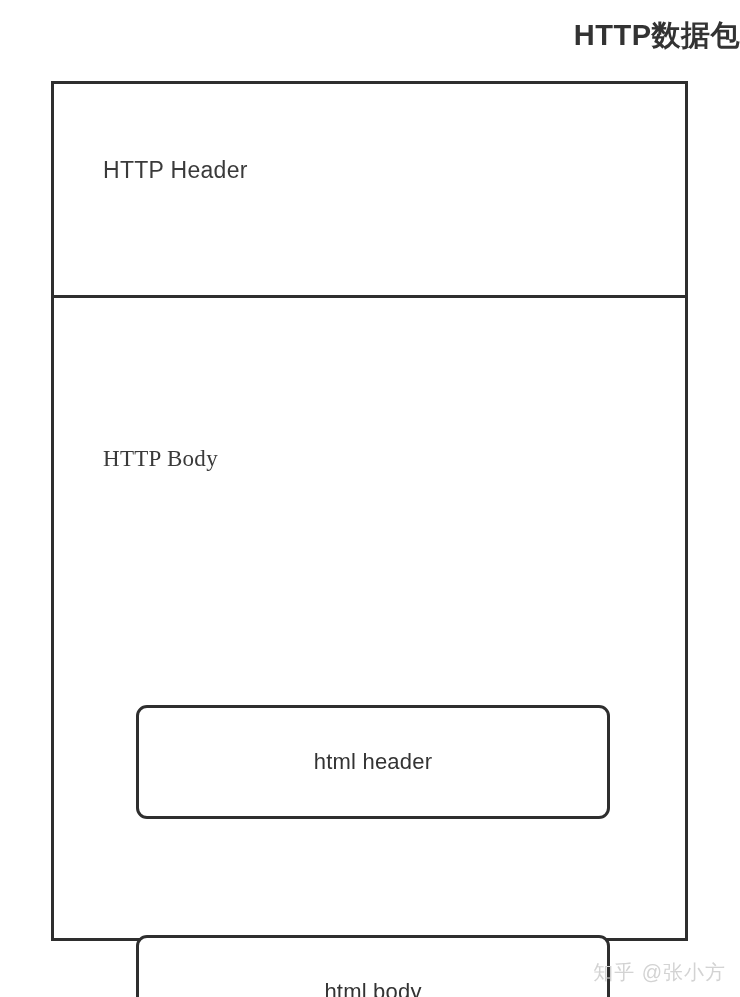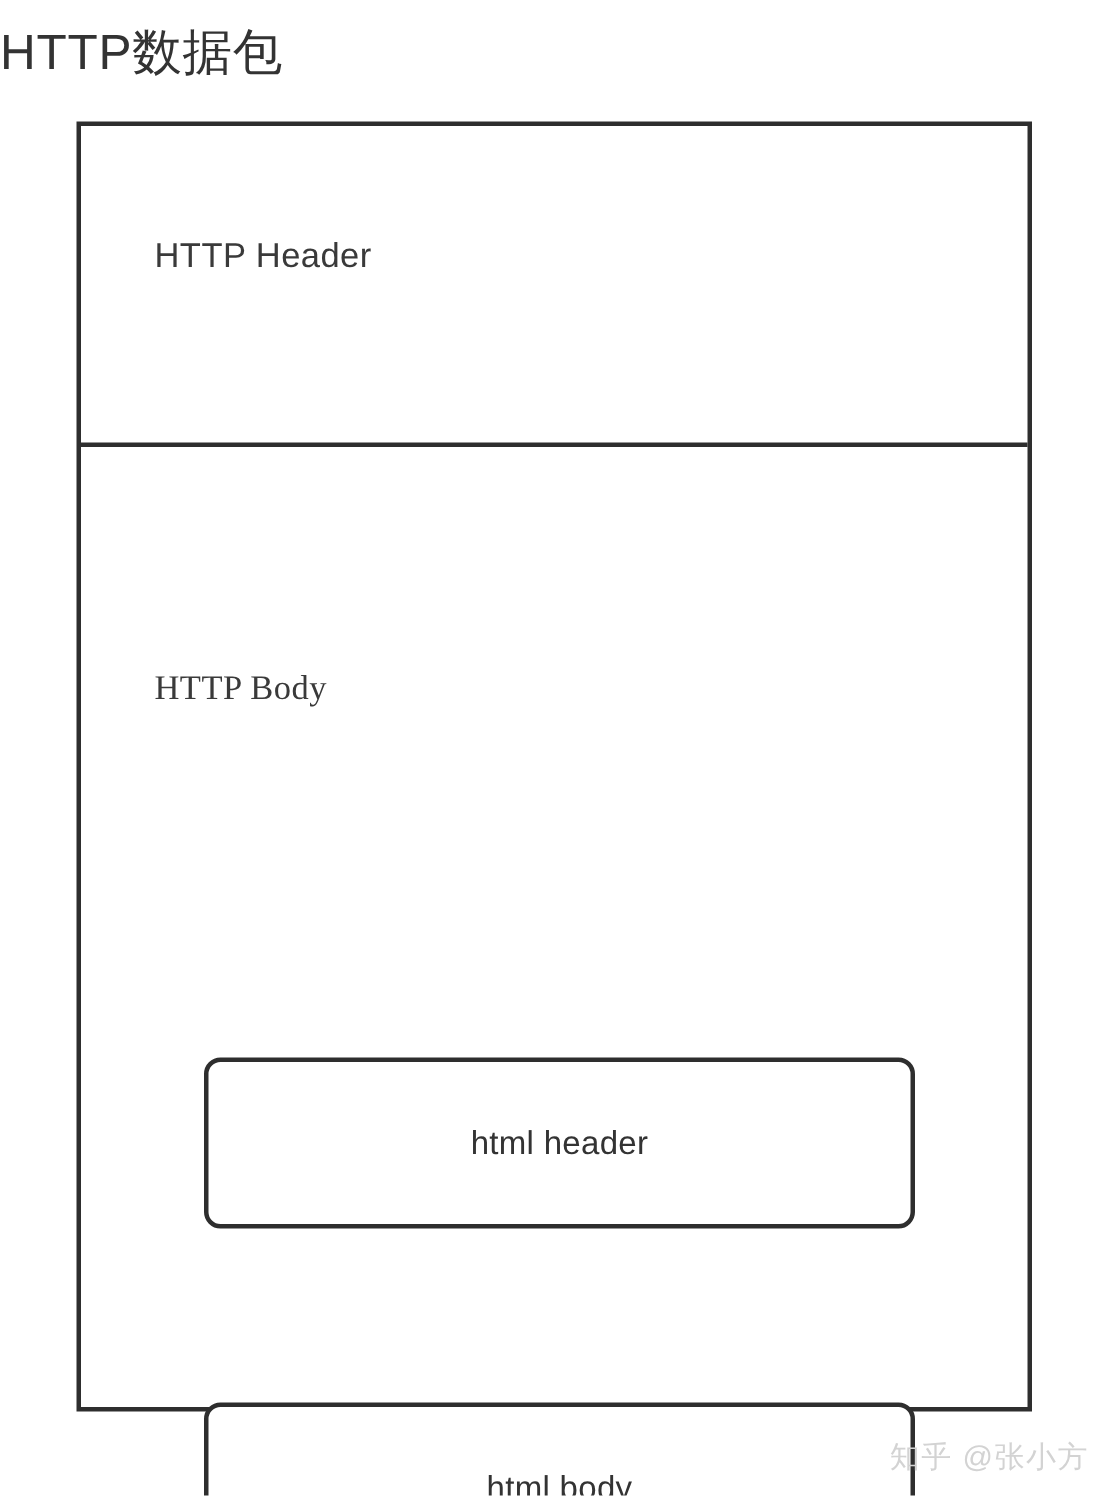--- a/index.html
+++ b/index.html
@@ -16,23 +16,23 @@
     color: #2b2b2b;
     -webkit-font-smoothing: antialiased;
   }
 
   
   .diagram-title {
     position: absolute;
     left: 0;
     top: 18px;
     width: 740px;
-    text-align: left;
-    font-size: 33px;
-    font-weight: 400;
+    text-align: right;
+    font-size: 29px;
+    font-weight: 700;
     letter-spacing: 0.5px;
     color: #333333;
     line-height: 34px;
     white-space: nowrap;
   }
 
   
   .packet-box {
     position: absolute;
     left: 51px;

